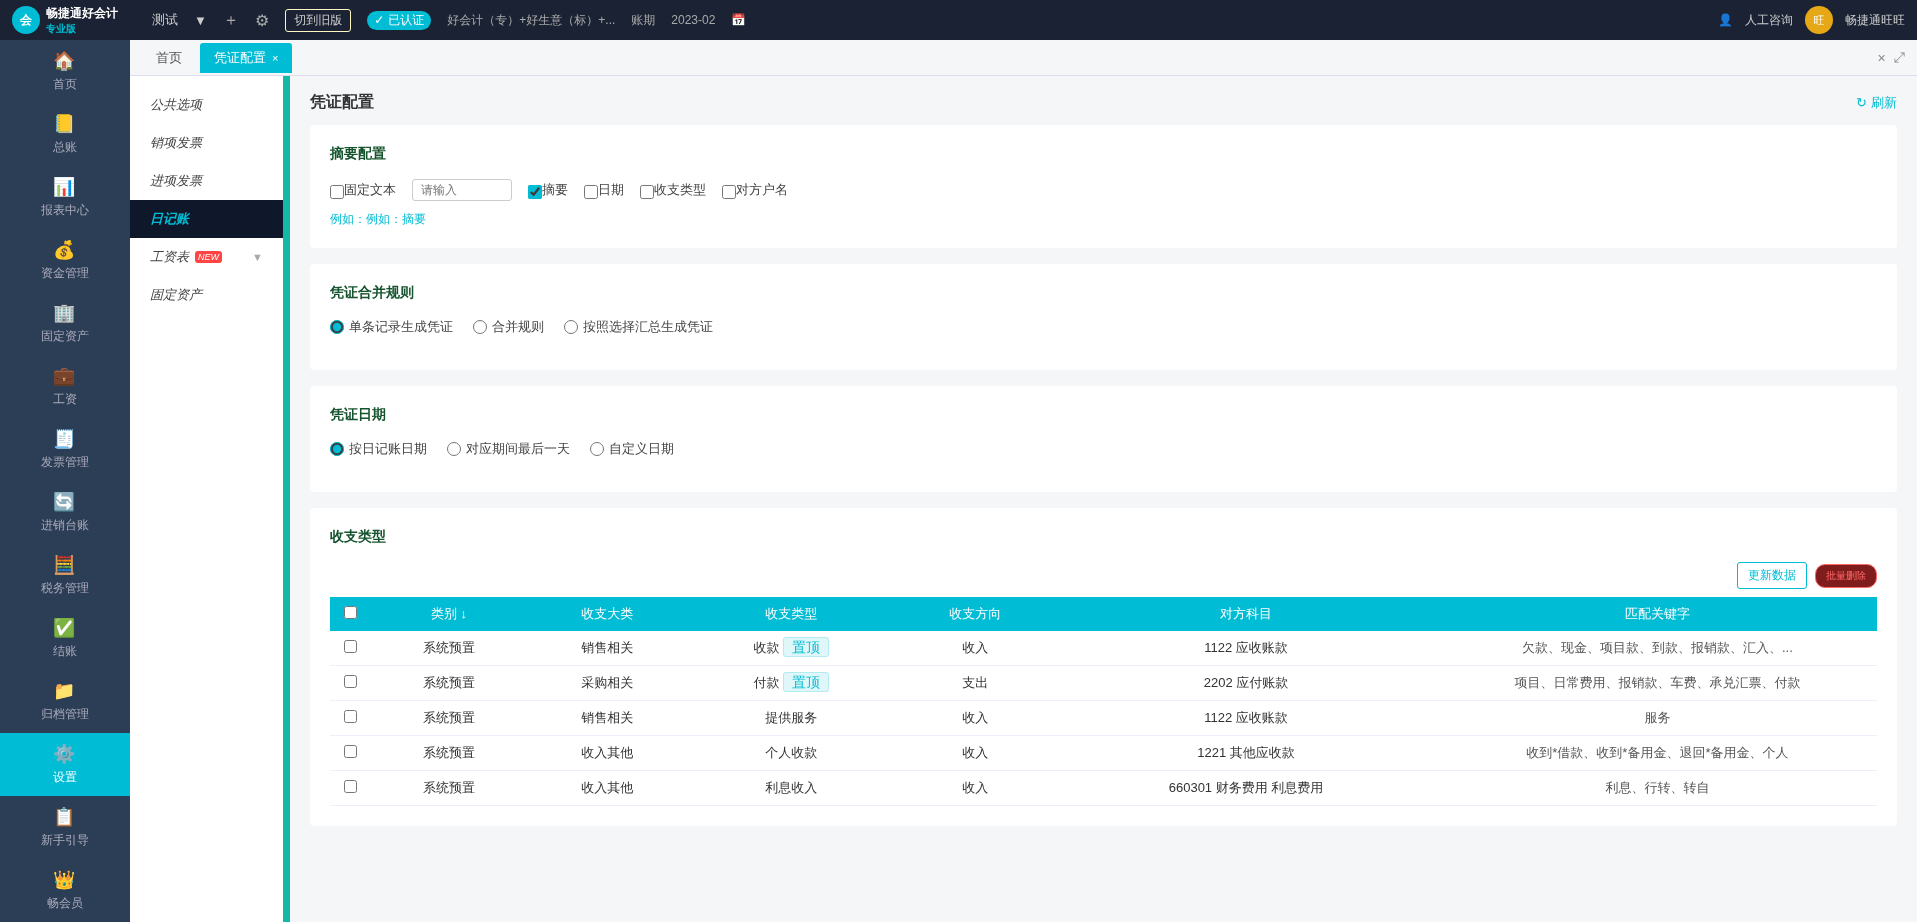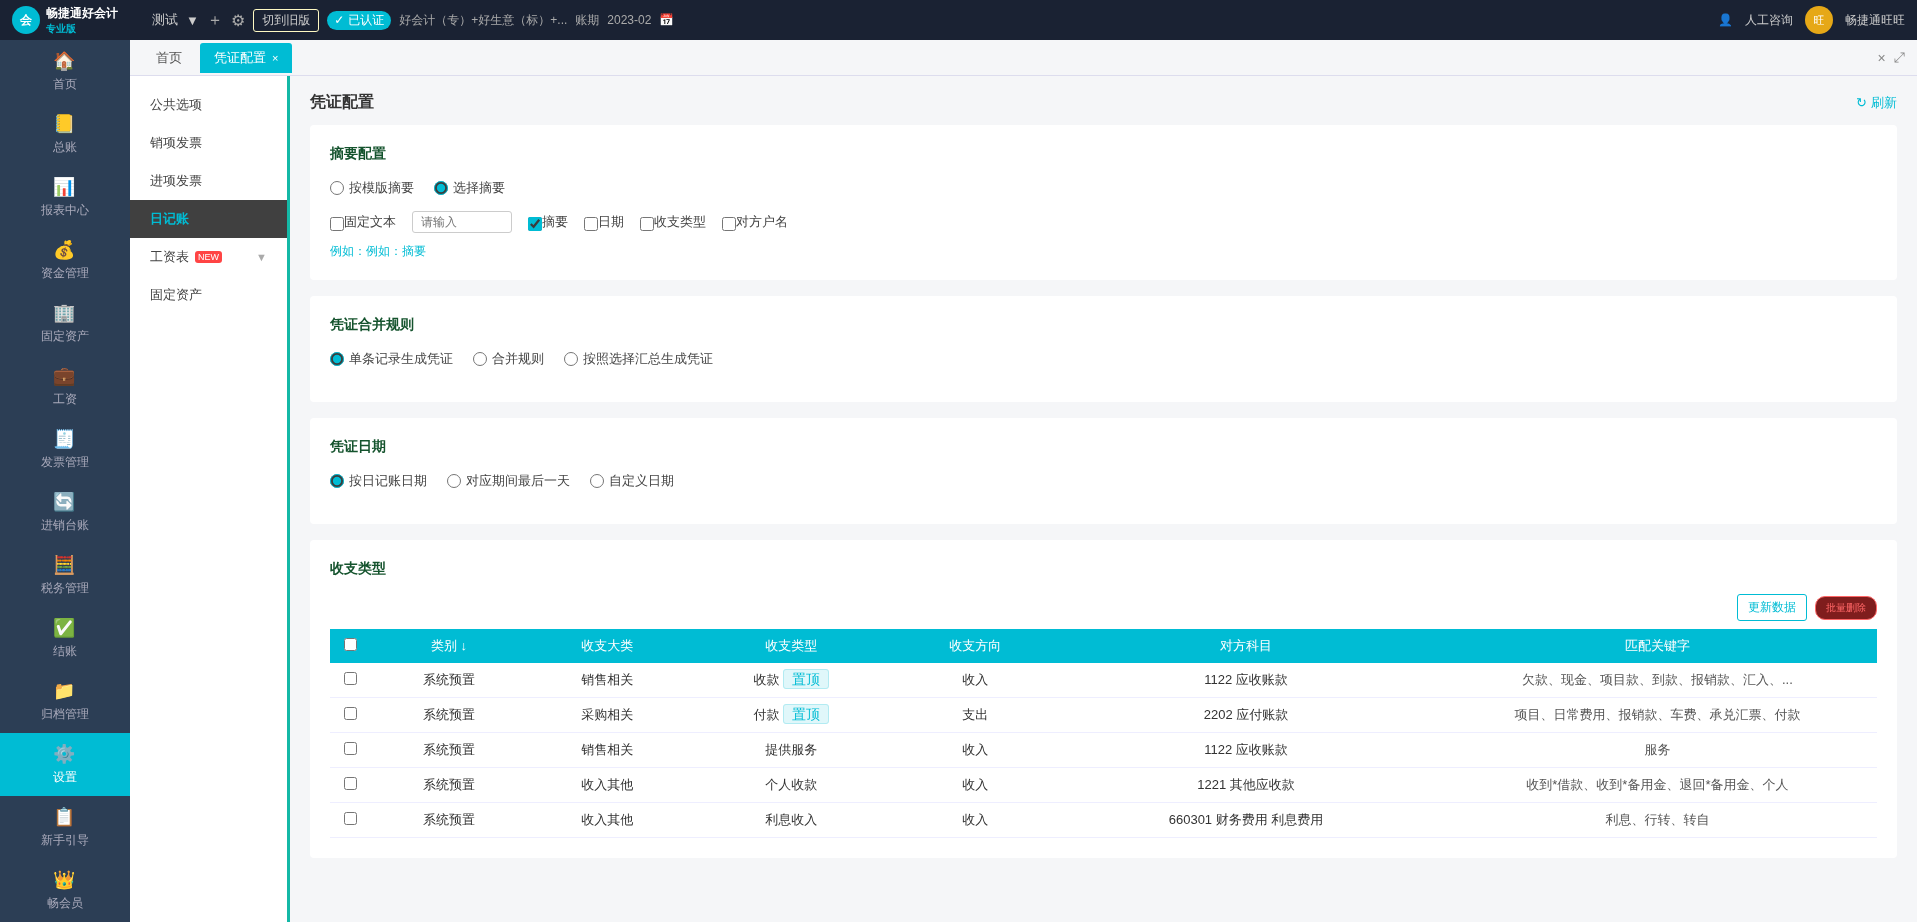--- a/index.html
+++ b/index.html
@@ -30,21 +30,21 @@
       width: 28px; height: 28px;
       background: #00bcd4;
       border-radius: 50%;
       display: flex; align-items: center; justify-content: center;
       color: #fff; font-size: 12px;
     }
     .header-center {
       flex: 1;
       display: flex;
       align-items: center;
-      gap: 8px;
+      gap: 16px;
     }
     .header-tab-label {
       color: #ccc;
       font-size: 13px;
     }
     .header-dropdown {
       color: #ccc;
       cursor: pointer;
     }
     .header-btn-add, .header-btn-settings {
@@ -171,34 +171,35 @@
     .content-wrapper {
       display: flex;
       flex: 1;
       overflow: hidden;
     }
 
     
     .left-nav {
       width: 160px;
       background: #fff;
-      border-right: 3px solid #14b8a6;
+      border-right: 7px solid #14b8a6;
       flex-shrink: 0;
       padding-top: 10px;
+      font-style: italic;
     }
     .left-nav-item {
       padding: 10px 20px;
       cursor: pointer;
       color: #444;
       font-size: 13px;
       display: flex;
       align-items: center;
       gap: 6px;
     }
-    .left-nav-item.active { background: #404040; color: #00bcd4; font-weight: bold; }
+    .left-nav-item.active { background: #0f172a; color: #00bcd4; font-weight: bold; }
     .new-badge {
       background: #f44;
       color: #fff;
       font-size: 9px;
       border-radius: 3px;
       padding: 1px 3px;
     }
     .left-nav-arrow { margin-left: auto; color: #aaa; font-size: 11px; }
 
     
@@ -499,30 +500,20 @@
           <h2 class="page-title">凭证配置</h2>
           <div class="refresh-btn">
             <span>↻</span>
             <span>刷新</span>
           </div>
         </div>
 
         <div class="section-card">
           <div class="section-title">摘要配置</div>
 
-          <div class="radio-group">
-            <label class="radio-item">
-              <input type="radio" name="summary_type" class="radio-input" style="">
-              <span>按模版摘要</span>
-            </label>
-            <label class="radio-item">
-              <input type="radio" name="summary_type" class="radio-input" checked="" style="">
-              <span>选择摘要</span>
-            </label>
-          </div>
 
           <div class="checkbox-row">
             <label class="checkbox-item">
               <input type="checkbox" class="checkbox-input" style="">
               <span>固定文本</span>
             </label>
             <input type="text" class="text-input-small" placeholder="请输入" style="">
             <label class="checkbox-item">
               <input type="checkbox" class="checkbox-input" checked="" style="">
               <span>摘要</span>

